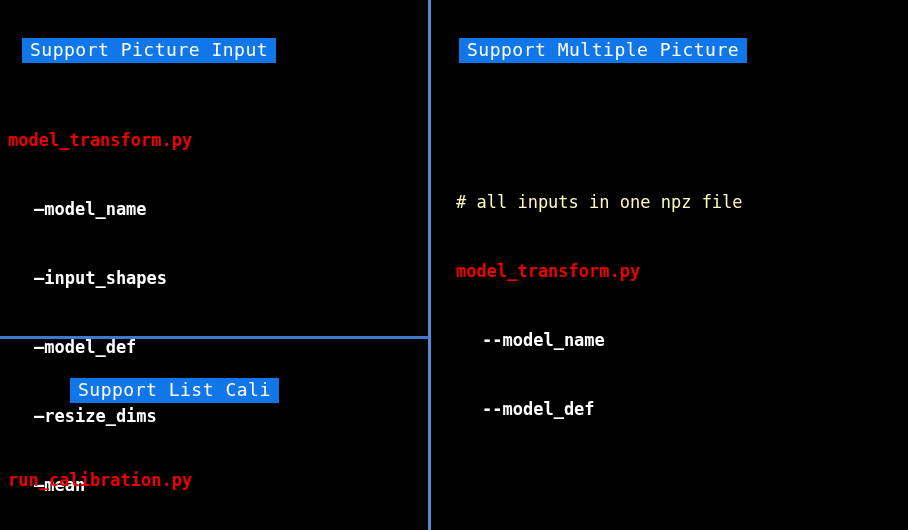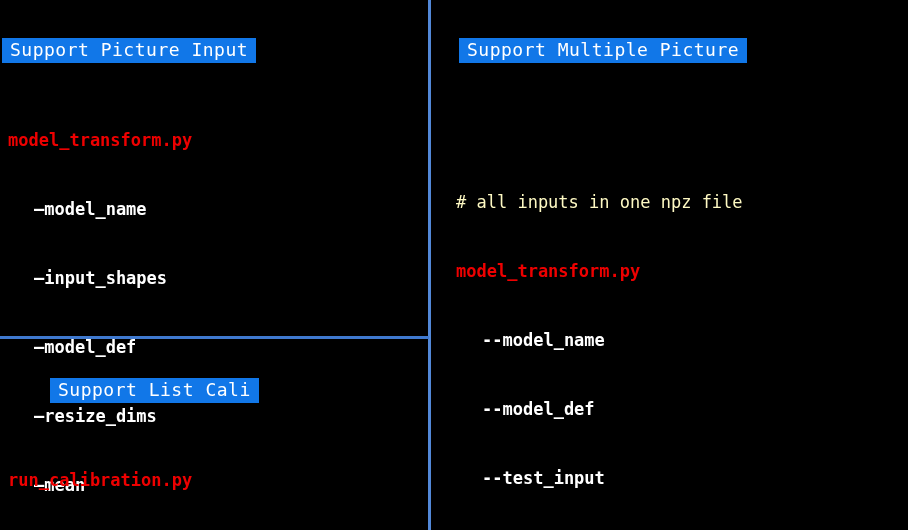--- a/index.html
+++ b/index.html
@@ -50,21 +50,21 @@
   .badge {
     display: inline-block;
     background: #1177e8;
     color: #ffffff;
     font-size: 18px;
     line-height: 24px;
     padding: 0px 8px 1px 8px;
     letter-spacing: 0.5px;
     white-space: nowrap;
   }
-  .badge-wrap { padding-left: 2px; }
+  .badge-wrap { padding-left: 22px; }
 
   
   .code {
     font-size: 17px;
     line-height: 23px;
     white-space: pre;
   }
   .cmd {
     color: #ee0000;
     font-weight: bold;
@@ -120,20 +120,19 @@
   <section class="panel" id="panel-multi">
     <div class="badge-wrap" style="padding-top:38px; padding-left:28px;">
       <span class="badge">Support Multiple Picture</span>
     </div>
 
     <div class="code" style="padding-left:25px; padding-top:82px;">
       <div class="comment"># all inputs in one npz file</div>
       <div class="cmd">model_transform.py</div>
       <div class="opt opt-indent">--model_name</div>
       <div class="opt opt-indent">--model_def</div>
-      <div class="opt opt-indent">--test_input</div>
       
       
     </div>
 
   </section>
 
 </div>
 
 </body></html>

